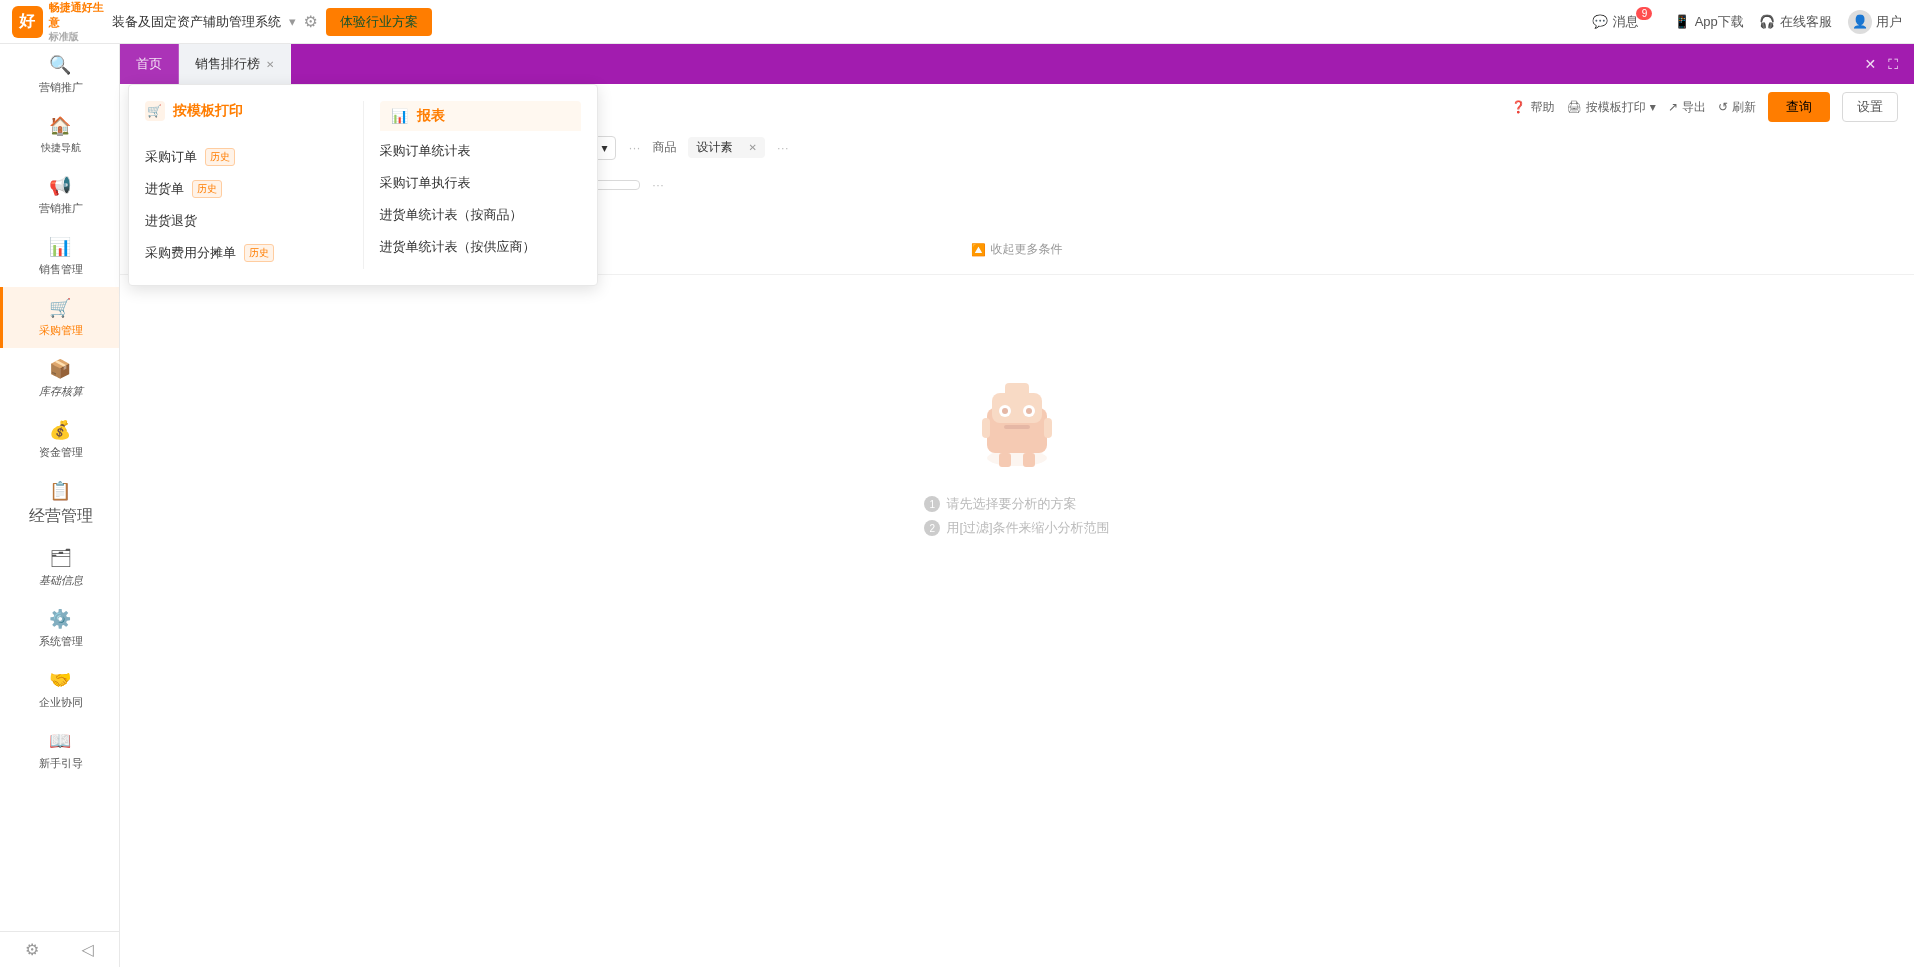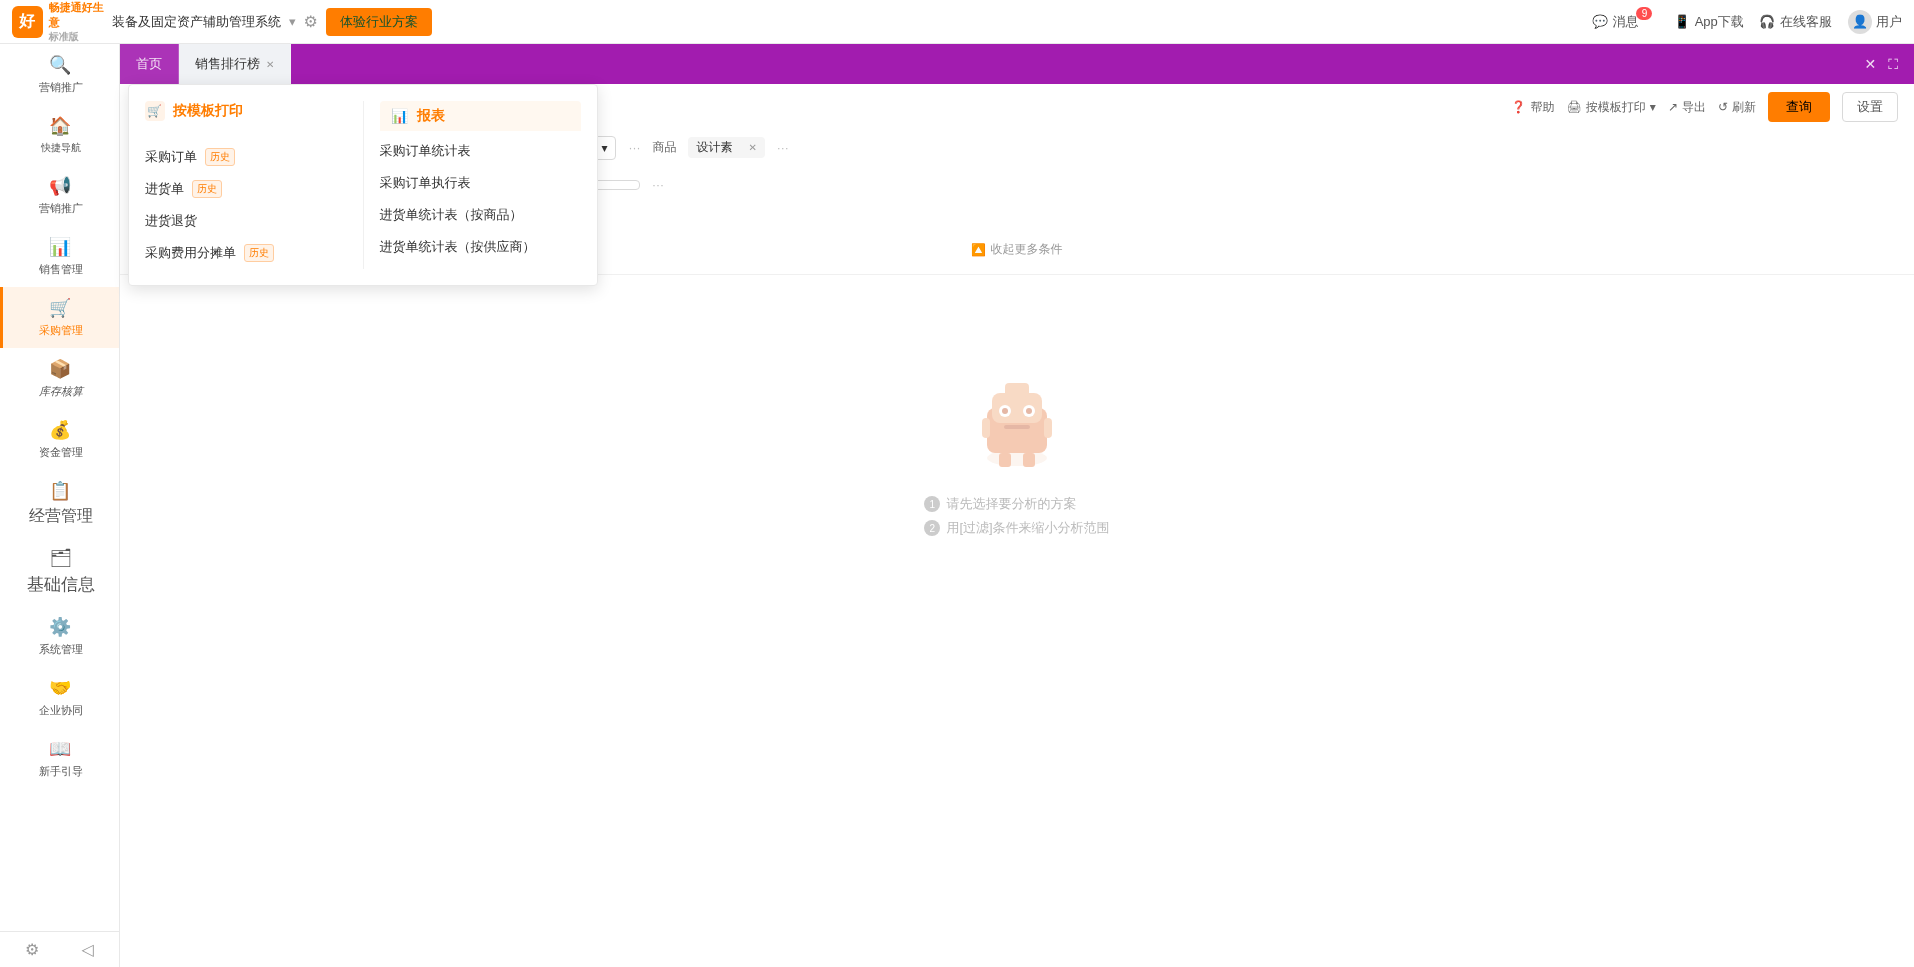--- a/index.html
+++ b/index.html
@@ -479,21 +479,21 @@
     <div class="sidebar-item">
       <span class="sidebar-icon">💰</span>
       <span style="font-size:11px;">资金管理</span>
     </div>
     <div class="sidebar-item">
       <span class="sidebar-icon">📋</span>
       <span style="font-size:16px;">经营管理</span>
     </div>
     <div class="sidebar-item">
       <span class="sidebar-icon">🗂</span>
-      <span style="font-size:17px;">基础信息</span>
+      <span style="font-size:11px;font-style:italic;">基础信息</span>
     </div>
     <div class="sidebar-item">
       <span class="sidebar-icon">⚙️</span>
       <span style="font-size:11px;">系统管理</span>
     </div>
     <div class="sidebar-item">
       <span class="sidebar-icon">🤝</span>
       <span style="font-size:11px;">企业协同</span>
     </div>
     <div class="sidebar-item">

